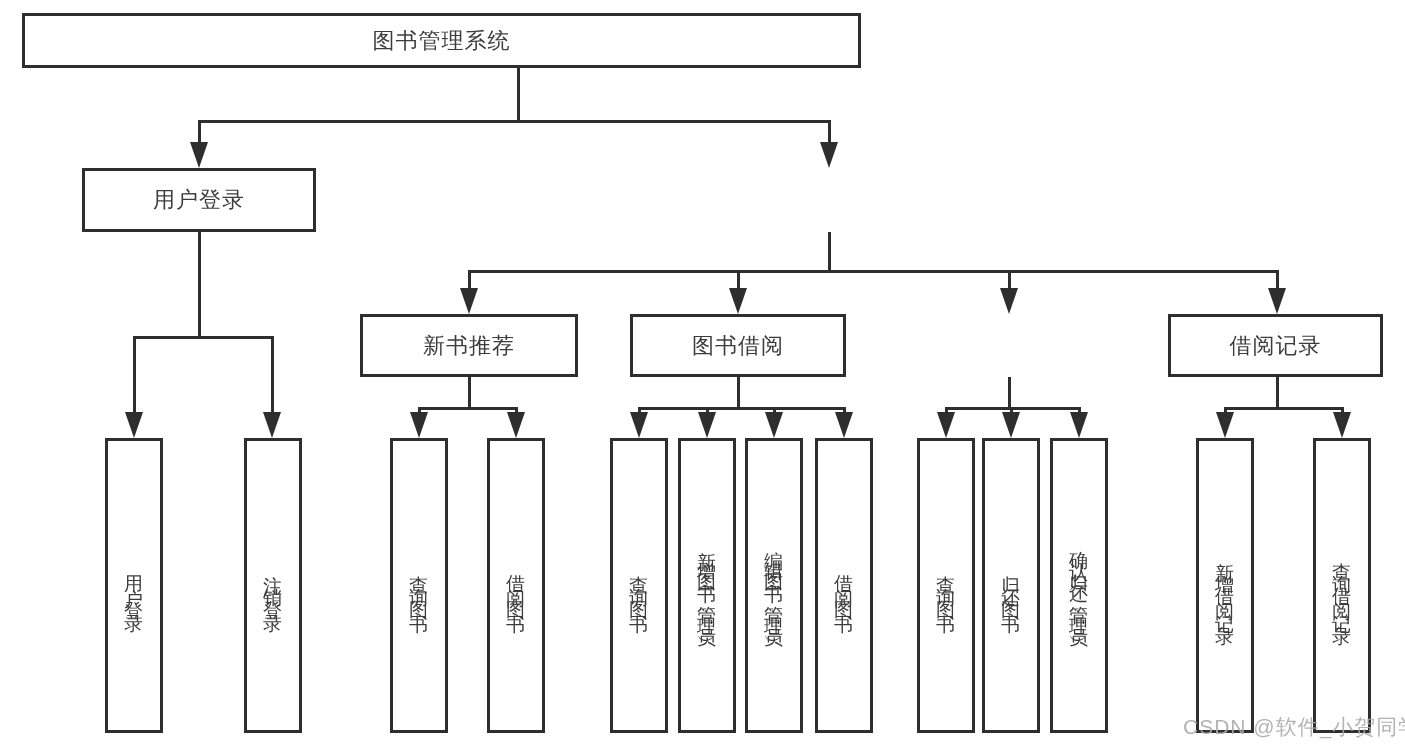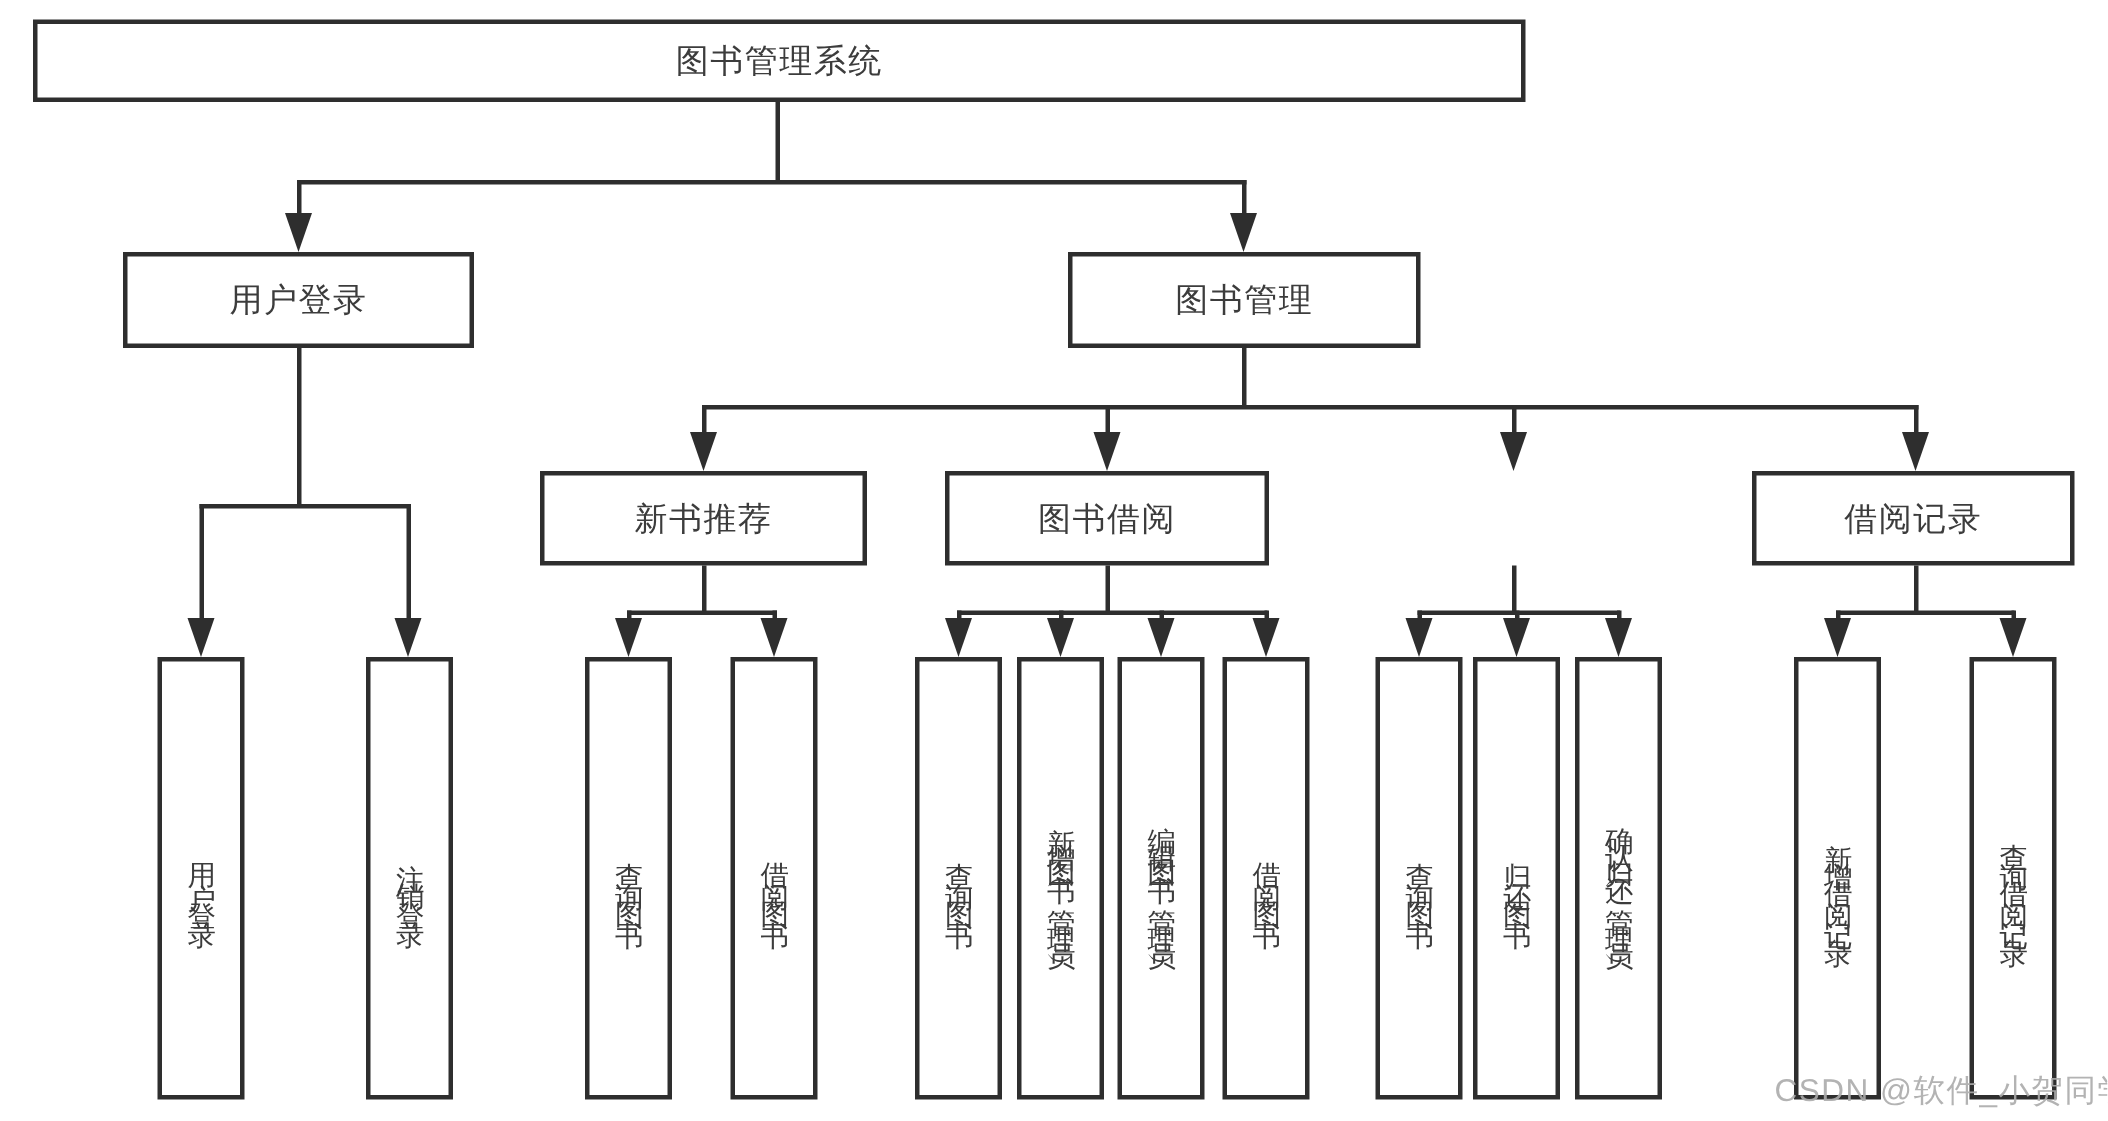--- a/index.html
+++ b/index.html
@@ -50,36 +50,33 @@
     position:absolute;left:1183px;top:713px;
     font-size:21px;color:var(--watermark);opacity:.9;
     white-space:nowrap;z-index:10;letter-spacing:1px;
   }
 </style>
 </head>
 <body>
 
 <div class="canvas">
 
-  <div class="box" style="left:22px;top:13px;width:995px;height:55px">
+  <div class="box" style="left:22px;top:13px;width:839px;height:55px">
     <span>图书管理系统</span>
   </div>
 
   <div class="vline" style="left:517px;top:68px;height:52px"></div>
   <div class="hline" style="left:198px;top:120px;width:633px"></div>
   <div class="vline" style="left:198px;top:120px;height:26px"></div>
   <div class="arrow" style="left:190px;top:142px"></div>
   <div class="vline" style="left:828px;top:120px;height:26px"></div>
   <div class="arrow" style="left:820px;top:142px"></div>
 
   <div class="box" style="left:82px;top:168px;width:234px;height:64px">
     <span>用户登录</span>
-  </div>
-  <div class="box" style="left:712px;top:168px;width:235px;height:64px">
-    <span>图书管理</span>
   </div>
 
   <div class="vline" style="left:198px;top:232px;height:104px"></div>
   <div class="hline" style="left:133px;top:336px;width:140px"></div>
   <div class="vline" style="left:133px;top:336px;height:78px"></div>
   <div class="arrow" style="left:125px;top:412px"></div>
   <div class="vline" style="left:271px;top:336px;height:78px"></div>
   <div class="arrow" style="left:263px;top:412px"></div>
 
   <div class="vline" style="left:828px;top:232px;height:40px"></div>

